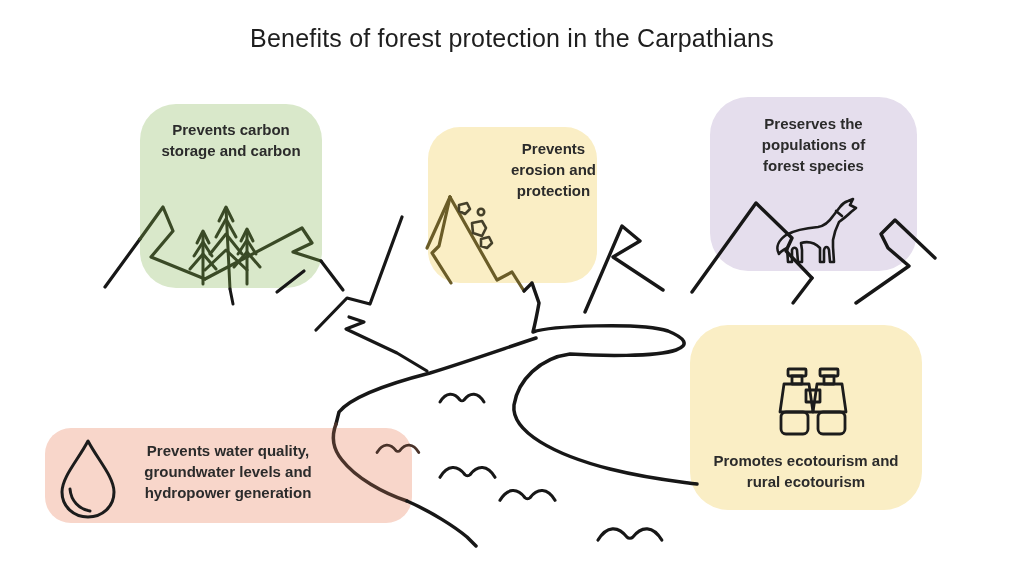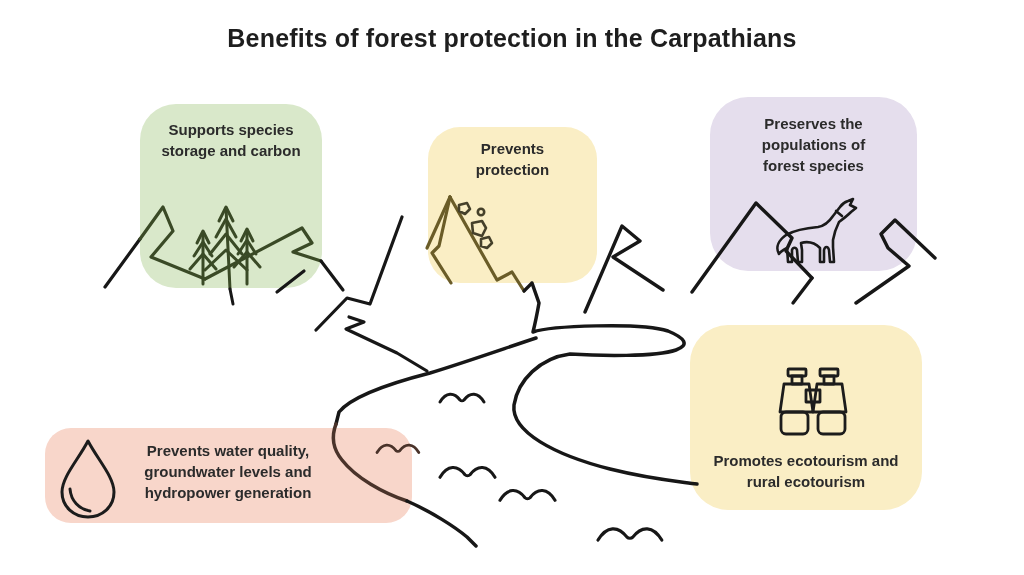--- a/index.html
+++ b/index.html
@@ -2,56 +2,57 @@
 <html><head>
 <meta charset="utf-8">
 <style>
   html,body{margin:0;padding:0;background:#ffffff;}
   #stage{
     position:relative;width:1024px;height:575px;overflow:hidden;
     background:#ffffff;font-family:"Liberation Sans",sans-serif;
   }
   .title{
     position:absolute;left:0;top:24px;width:1024px;text-align:center;
-    font-size:25px;font-weight:700;color:#1e1e1e;letter-spacing:.2px;
+    font-size:25px;font-weight:400;color:#1e1e1e;letter-spacing:.2px;
   }
   .card{position:absolute;z-index:1;}
   .card-text{position:absolute;z-index:4;text-align:center;
     font-size:15px;font-weight:600;color:#2b2b2b;line-height:21px;}
   #card-carbon{left:140px;top:104px;width:182px;height:184px;border-radius:36px;}
   #card-erosion{left:428px;top:127px;width:169px;height:156px;border-radius:32px;}
   #card-carnivores{left:710px;top:97px;width:207px;height:174px;border-radius:38px;}
   #card-water{left:45px;top:428px;width:367px;height:95px;border-radius:26px;}
   #card-ecotourism{left:690px;top:325px;width:232px;height:185px;border-radius:38px;}
   #text-carbon{left:148px;top:119px;width:166px;}
-  #text-erosion{left:428px;top:138px;width:169px;}
+  #text-erosion{left:428px;top:138px;width:169px;padding-left:41px;}
   #text-carnivores{left:712px;top:113px;width:203px;}
   #text-water{left:122px;top:440px;width:212px;}
   #text-ecotourism{left:692px;top:450px;width:228px;}
   #art{position:absolute;left:0;top:0;z-index:3;pointer-events:none;}
 </style>
 </head>
 <body>
 
 <div id="stage">
 
   <div class="title">Benefits of forest protection in the Carpathians</div>
 
   <div class="card" id="card-carbon" style="background:#d9e8ca"></div>
   <div class="card" id="card-erosion" style="background:#faeec5"></div>
   <div class="card" id="card-carnivores" style="background:#e5deed"></div>
   <div class="card" id="card-water" style="background:#f8d6ca"></div>
   <div class="card" id="card-ecotourism" style="background:#faeec5"></div>
 
   <div class="card-text" id="text-carbon">
-    <div>Supports species</div>
+    <div>Prevents carbon</div>
     <div>storage and carbon</div>
   </div>
   <div class="card-text" id="text-erosion">
     <div>Prevents</div>
+    <div>erosion and</div>
     <div>protection</div>
   </div>
   <div class="card-text" id="text-carnivores">
     <div>Preserves the</div>
     <div>populations of</div>
     <div>forest species</div>
   </div>
   <div class="card-text" id="text-water">
     <div>Prevents water quality,</div>
     <div>groundwater levels and</div>

